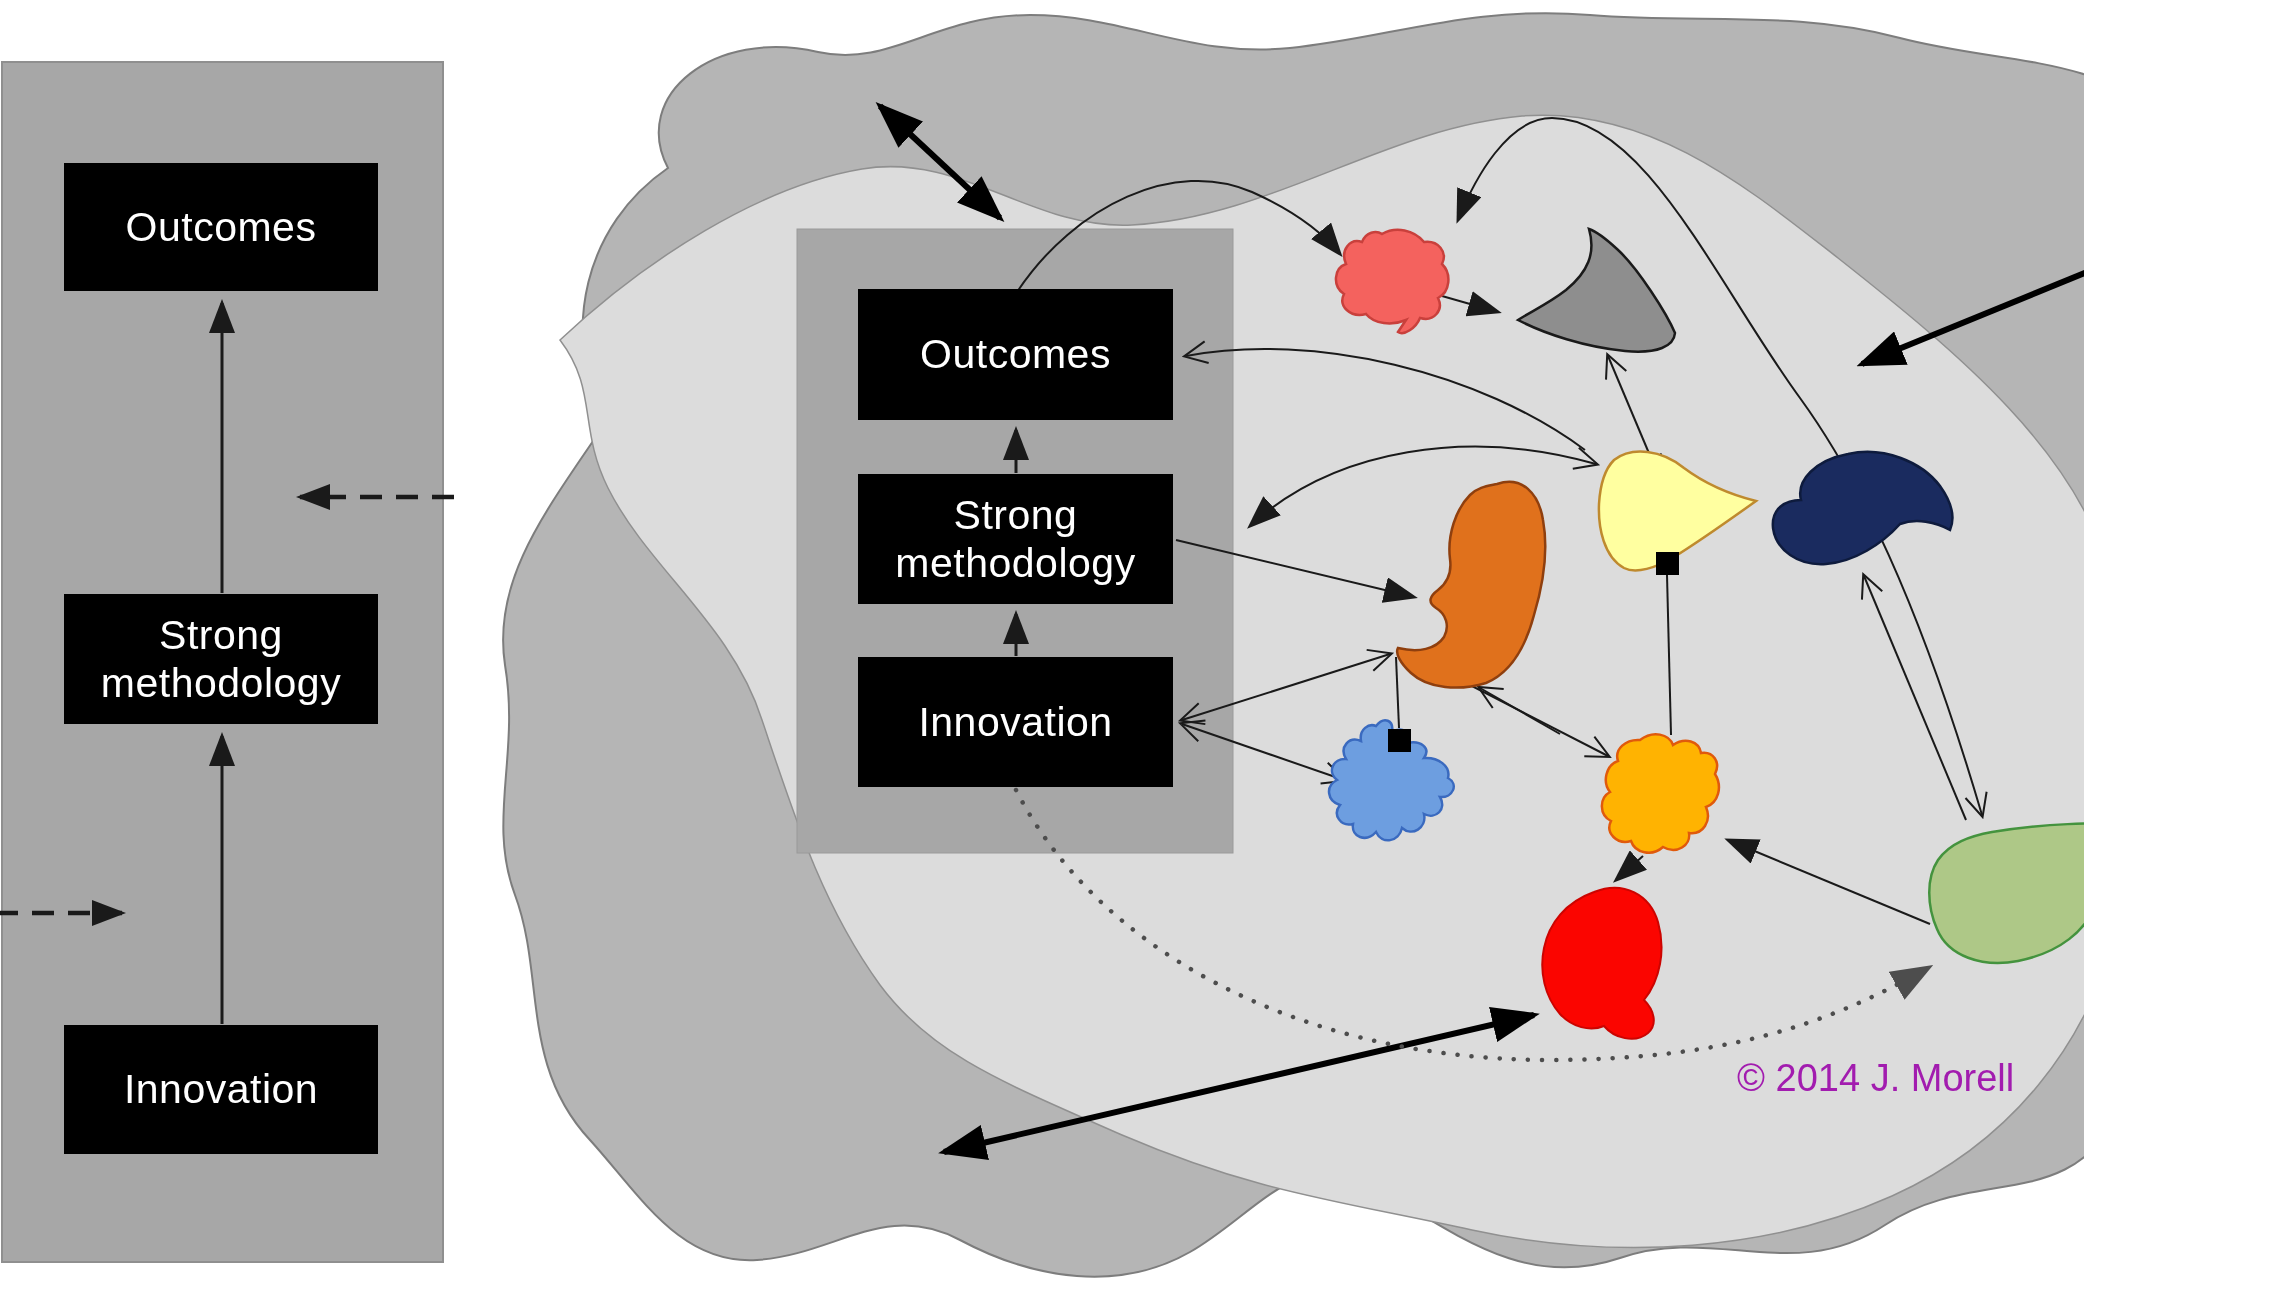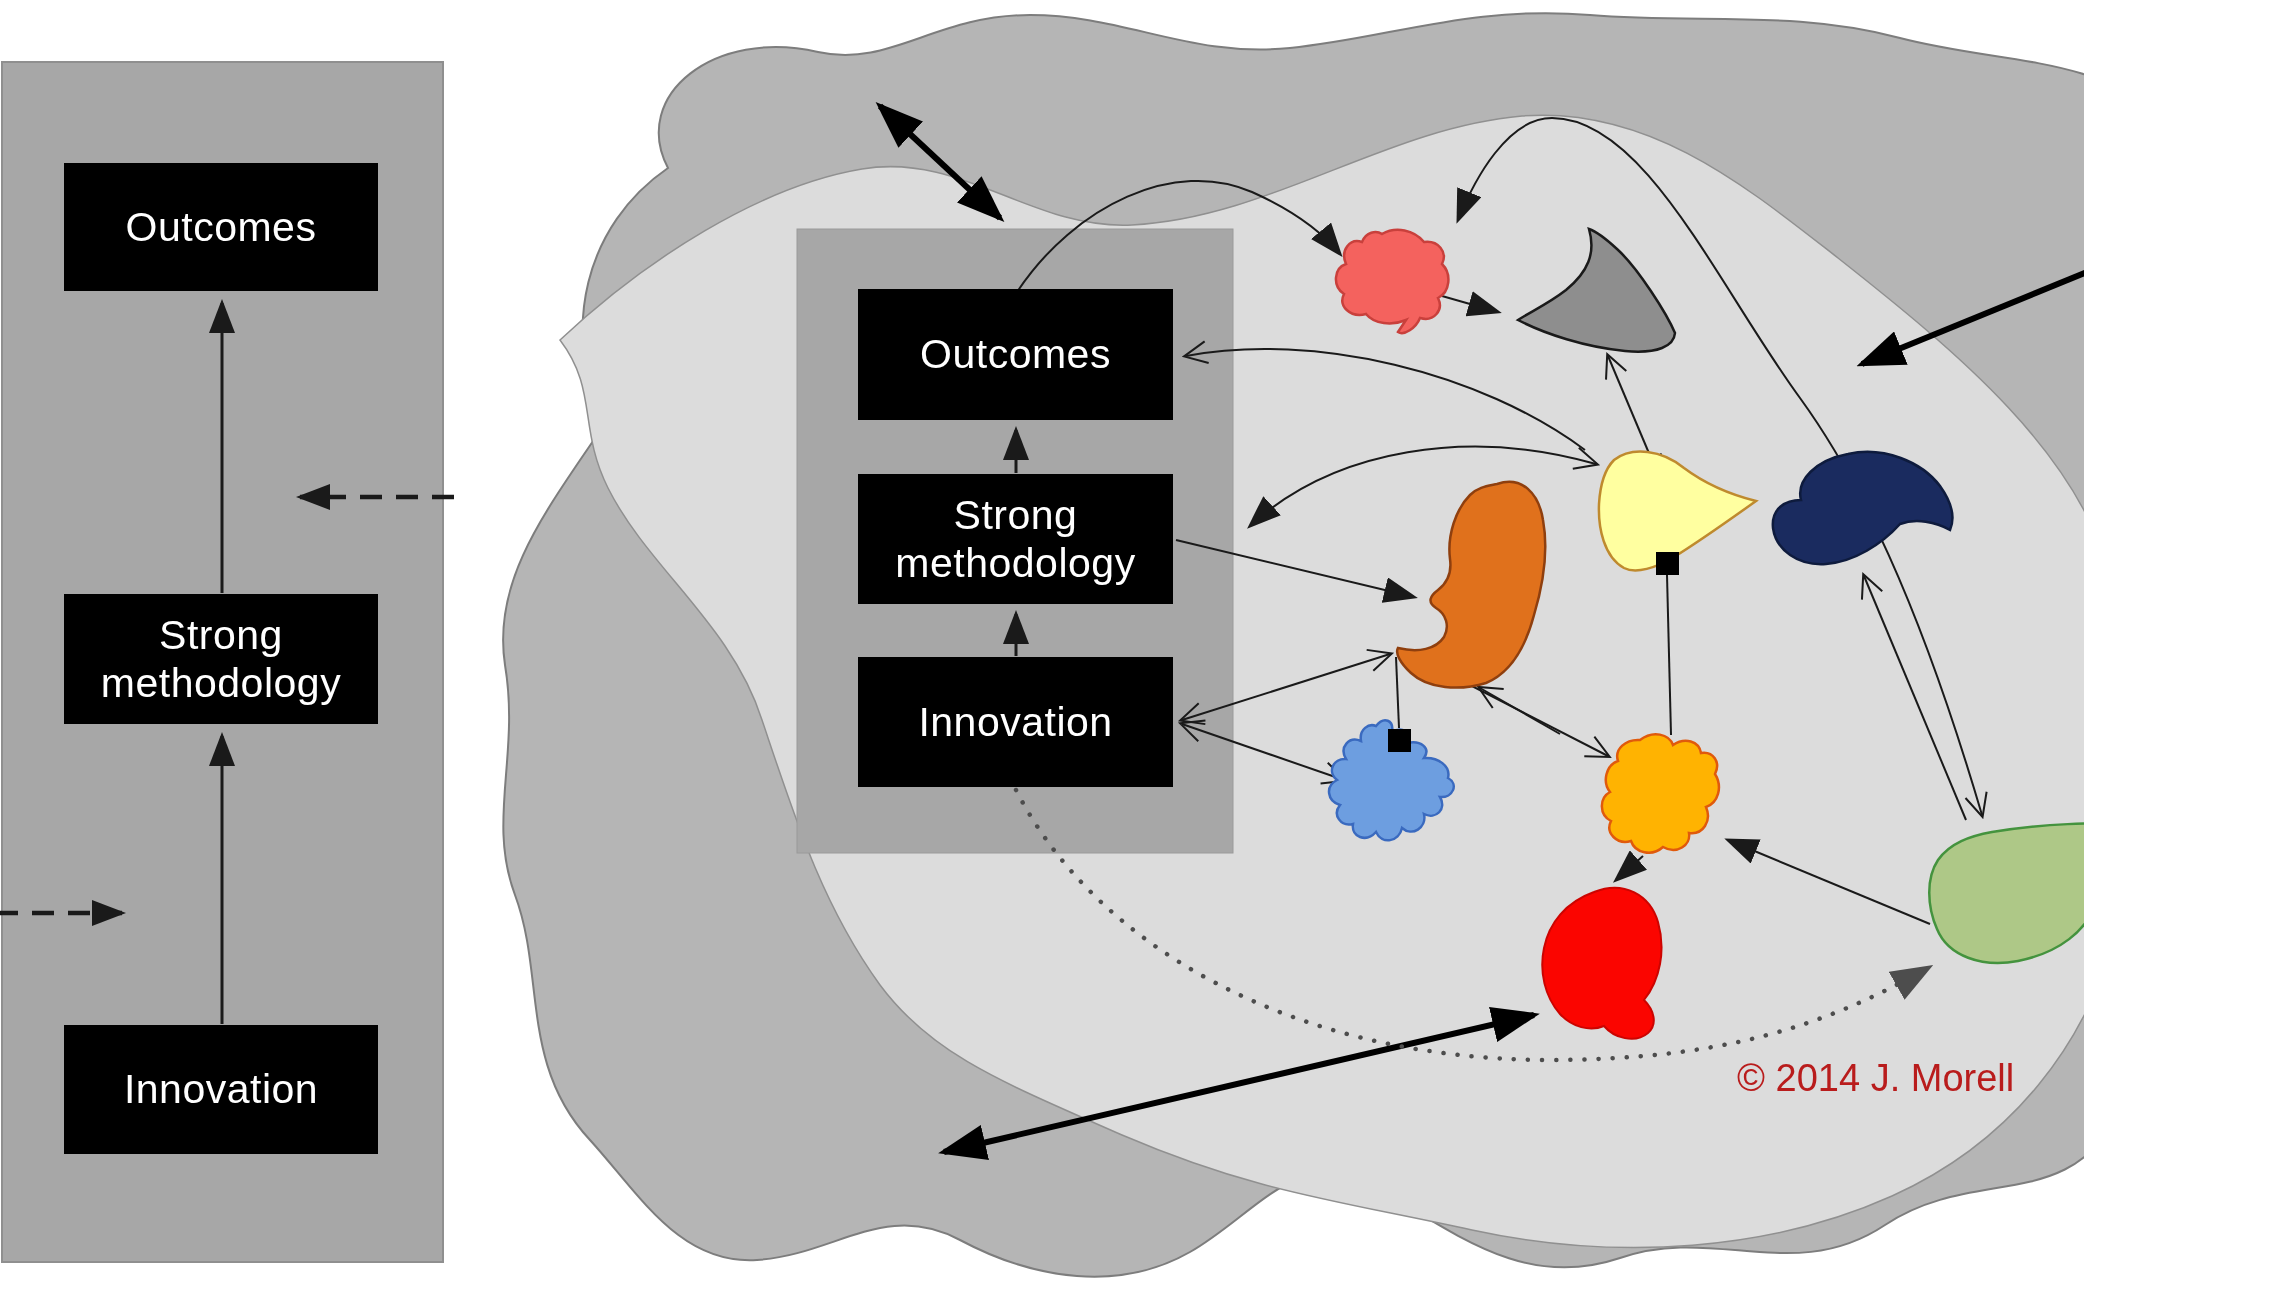--- a/index.html
+++ b/index.html
@@ -2,21 +2,21 @@
 <html><head>
 <meta charset="utf-8">
 <style>
   html,body{margin:0;padding:0;background:#ffffff;}
   #stage{position:relative;width:2084px;height:1315px;overflow:hidden;
          font-family:"Liberation Sans", sans-serif;background:#ffffff;}
   #stage svg{position:absolute;left:0;top:0;}
   .bbox{position:absolute;background:#000;color:#fff;display:flex;
         align-items:center;justify-content:center;text-align:center;
         font-size:41px;line-height:1.18;letter-spacing:0.5px;}
-  .credit{position:absolute;color:#b91c1c;font-size:38px;white-space:nowrap;text-align:center;}
+  .credit{position:absolute;color:#a21caf;font-size:38px;white-space:nowrap;text-align:center;}
 </style>
 </head>
 <body>
 
 <div id="stage">
 
 <svg width="2276" height="1315" viewBox="0 0 2276 1315">
   <defs>
     <marker id="m-solid" markerUnits="userSpaceOnUse" markerWidth="34" markerHeight="26" viewBox="0 0 34 26" refX="30" refY="13" orient="auto-start-reverse">
       <path d="M0,0 L34,13 L0,26 Z" fill="#1a1a1a"></path>

